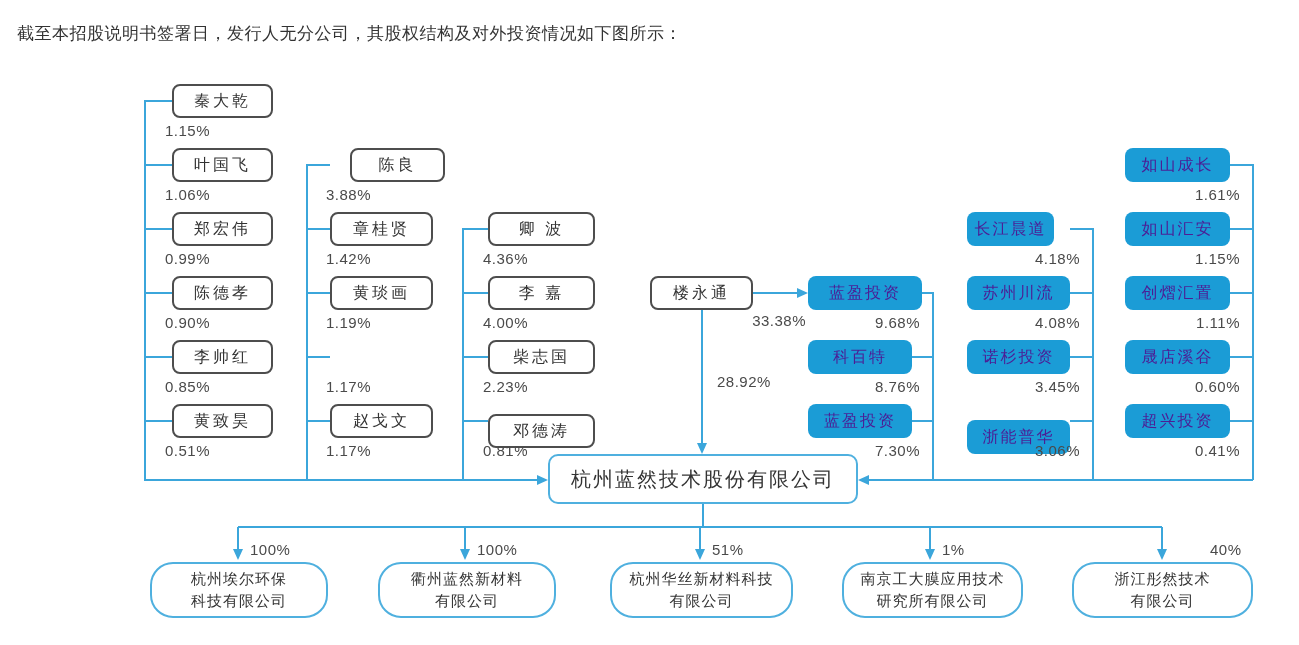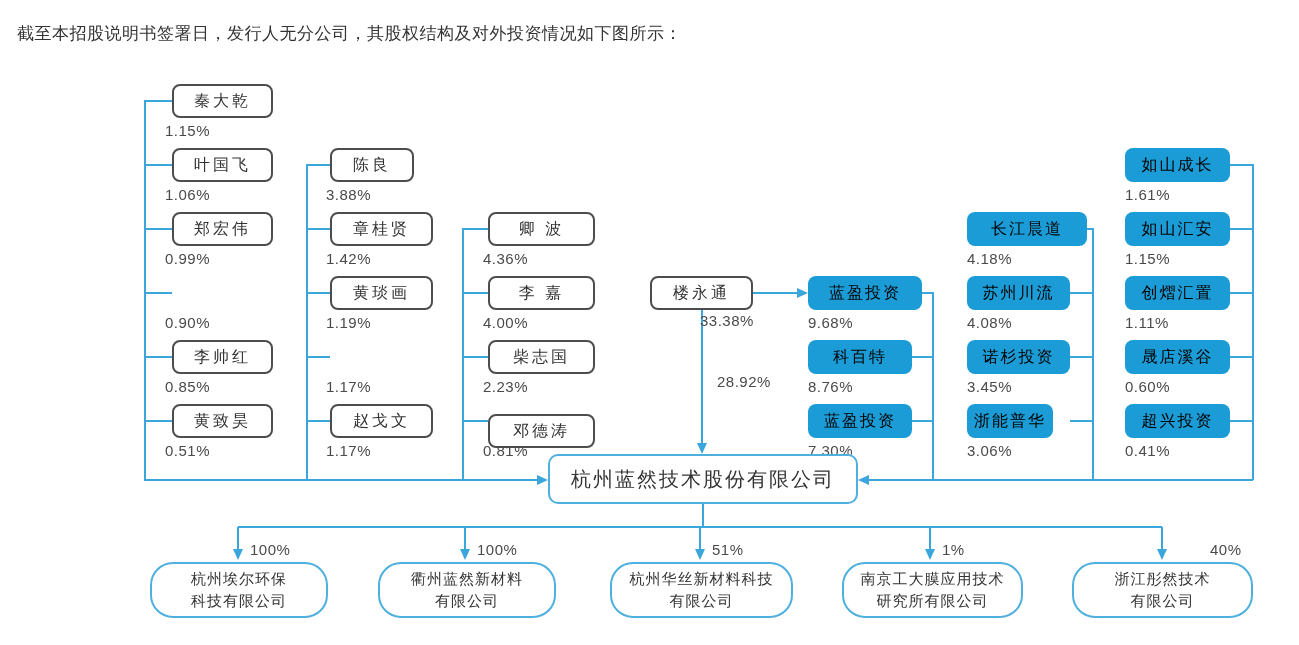--- a/index.html
+++ b/index.html
@@ -14,26 +14,26 @@
   .pbox{
     position:absolute;height:34px;box-sizing:border-box;
     border:2px solid #4d4d4d;border-radius:8px;background:#fff;
     display:flex;align-items:center;justify-content:center;
     font-size:16px;color:#333;letter-spacing:3px;white-space:pre;
   }
   .bbox{
     position:absolute;height:34px;box-sizing:border-box;
     background:#1b9cd6;border-radius:8px;
     display:flex;align-items:center;justify-content:center;
-    font-size:16px;color:#000000;letter-spacing:2px;white-space:pre;text-align:right;
+    font-size:16px;color:#4c1d95;letter-spacing:2px;white-space:pre;text-align:right;
   }
   .pct{
     position:absolute;font-size:15px;color:#4a4a4a;letter-spacing:.5px;
   }
-  .pct.r{text-align:left;}
+  .pct.r{text-align:right;}
   #company{
     position:absolute;left:548px;top:454px;width:310px;height:50px;box-sizing:border-box;
     border:2px solid #4fb0df;border-radius:10px;background:#fff;
     display:flex;align-items:center;justify-content:center;
     font-size:20px;color:#333;letter-spacing:2px;
   }
   .sbox{
     position:absolute;top:562px;height:56px;box-sizing:border-box;
     border:2px solid #4fb0df;border-radius:23px;background:#fff;
     display:flex;flex-direction:column;align-items:center;justify-content:center;
@@ -103,27 +103,28 @@
       <polygon points="1162,560 1157,549 1167,549"></polygon>
     </g>
   </svg>
 
   <div class="pbox" style="left:172px;top:84px;width:101px">秦大乾</div>
   <div class="pct" style="left:165px;top:122px">1.15%</div>
   <div class="pbox" style="left:172px;top:148px;width:101px">叶国飞</div>
   <div class="pct" style="left:165px;top:186px">1.06%</div>
   <div class="pbox" style="left:172px;top:212px;width:101px">郑宏伟</div>
   <div class="pct" style="left:165px;top:250px">0.99%</div>
+  <div class="pbox" style="left:172px;top:276px;width:101px">陈德孝</div>
   <div class="pct" style="left:165px;top:314px">0.90%</div>
   <div class="pbox" style="left:172px;top:340px;width:101px">李帅红</div>
   <div class="pct" style="left:165px;top:378px">0.85%</div>
   <div class="pbox" style="left:172px;top:404px;width:101px">黄致昊</div>
   <div class="pct" style="left:165px;top:442px">0.51%</div>
 
-  <div class="pbox" style="left:330px;top:148px;width:84px">陈良</div>
+  <div class="pbox" style="left:350px;top:148px;width:95px">陈良</div>
   <div class="pct" style="left:326px;top:186px">3.88%</div>
   <div class="pbox" style="left:330px;top:212px;width:103px">章桂贤</div>
   <div class="pct" style="left:326px;top:250px">1.42%</div>
   <div class="pbox" style="left:330px;top:276px;width:103px">黄琰画</div>
   <div class="pct" style="left:326px;top:314px">1.19%</div>
   <div class="pct" style="left:326px;top:378px">1.17%</div>
   <div class="pbox" style="left:330px;top:404px;width:103px">赵戈文</div>
   <div class="pct" style="left:326px;top:442px">1.17%</div>
 
   <div class="pbox" style="left:488px;top:212px;width:107px">卿 波</div>
@@ -139,27 +140,27 @@
   <div class="pct r" style="left:700px;top:312px;width:106px">33.38%</div>
   <div class="pct" style="left:717px;top:373px">28.92%</div>
 
   <div class="bbox" style="left:808px;top:276px;width:114px">蓝盈投资</div>
   <div class="pct r" style="left:808px;top:314px;width:112px">9.68%</div>
   <div class="bbox" style="left:808px;top:340px;width:104px">科百特</div>
   <div class="pct r" style="left:808px;top:378px;width:112px">8.76%</div>
   <div class="bbox" style="left:808px;top:404px;width:104px">蓝盈投资</div>
   <div class="pct r" style="left:808px;top:442px;width:112px">7.30%</div>
 
-  <div class="bbox" style="left:967px;top:212px;width:120px">长江晨道</div>
+  <div class="bbox" style="left:967px;top:212px;width:87px">长江晨道</div>
   <div class="pct r" style="left:967px;top:250px;width:113px">4.18%</div>
   <div class="bbox" style="left:967px;top:276px;width:103px">苏州川流</div>
   <div class="pct r" style="left:967px;top:314px;width:113px">4.08%</div>
   <div class="bbox" style="left:967px;top:340px;width:103px">诺杉投资</div>
   <div class="pct r" style="left:967px;top:378px;width:113px">3.45%</div>
-  <div class="bbox" style="left:967px;top:404px;width:86px">浙能普华</div>
+  <div class="bbox" style="left:967px;top:420px;width:103px">浙能普华</div>
   <div class="pct r" style="left:967px;top:442px;width:113px">3.06%</div>
 
   <div class="bbox" style="left:1125px;top:148px;width:105px">如山成长</div>
   <div class="pct r" style="left:1125px;top:186px;width:115px">1.61%</div>
   <div class="bbox" style="left:1125px;top:212px;width:105px">如山汇安</div>
   <div class="pct r" style="left:1125px;top:250px;width:115px">1.15%</div>
   <div class="bbox" style="left:1125px;top:276px;width:105px">创熠汇置</div>
   <div class="pct r" style="left:1125px;top:314px;width:115px">1.11%</div>
   <div class="bbox" style="left:1125px;top:340px;width:105px">晟店溪谷</div>
   <div class="pct r" style="left:1125px;top:378px;width:115px">0.60%</div>

